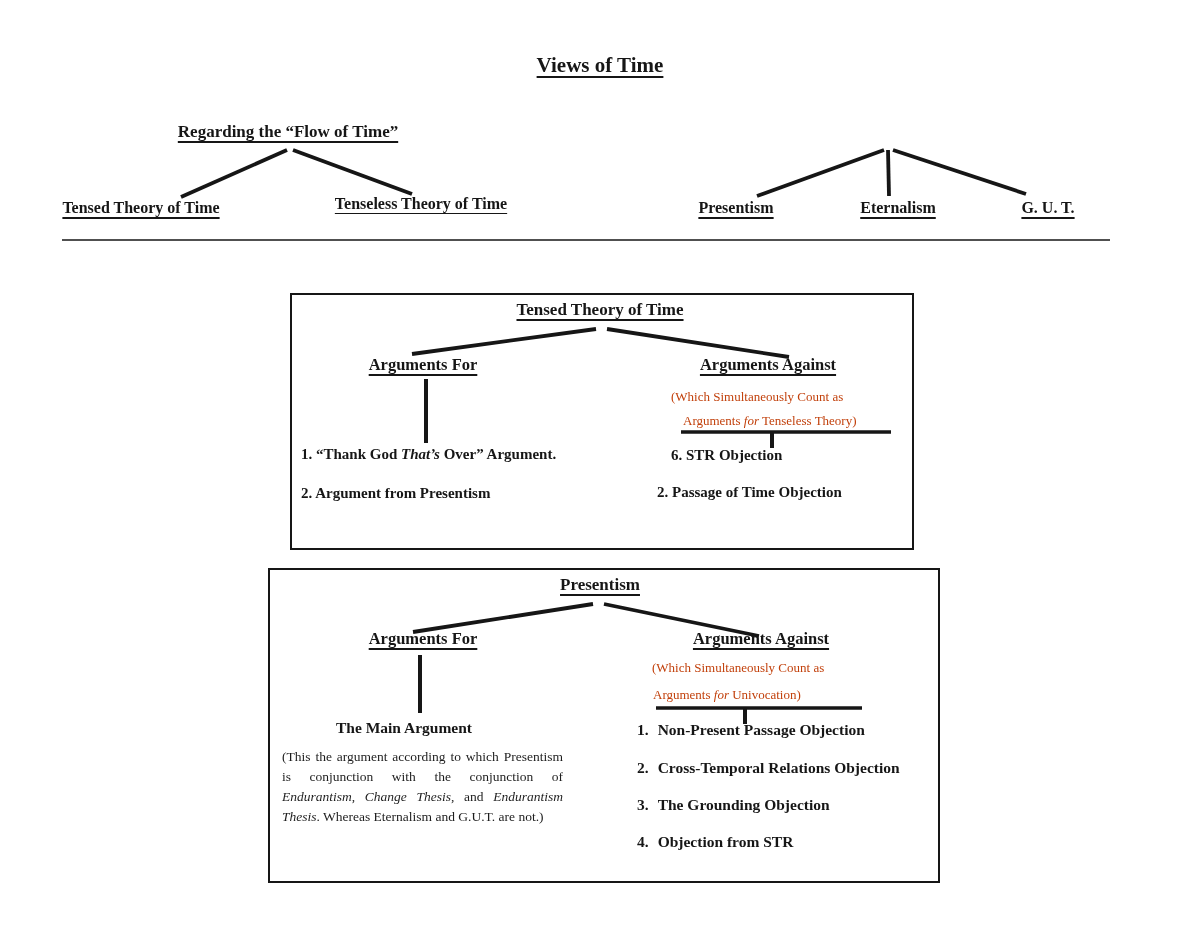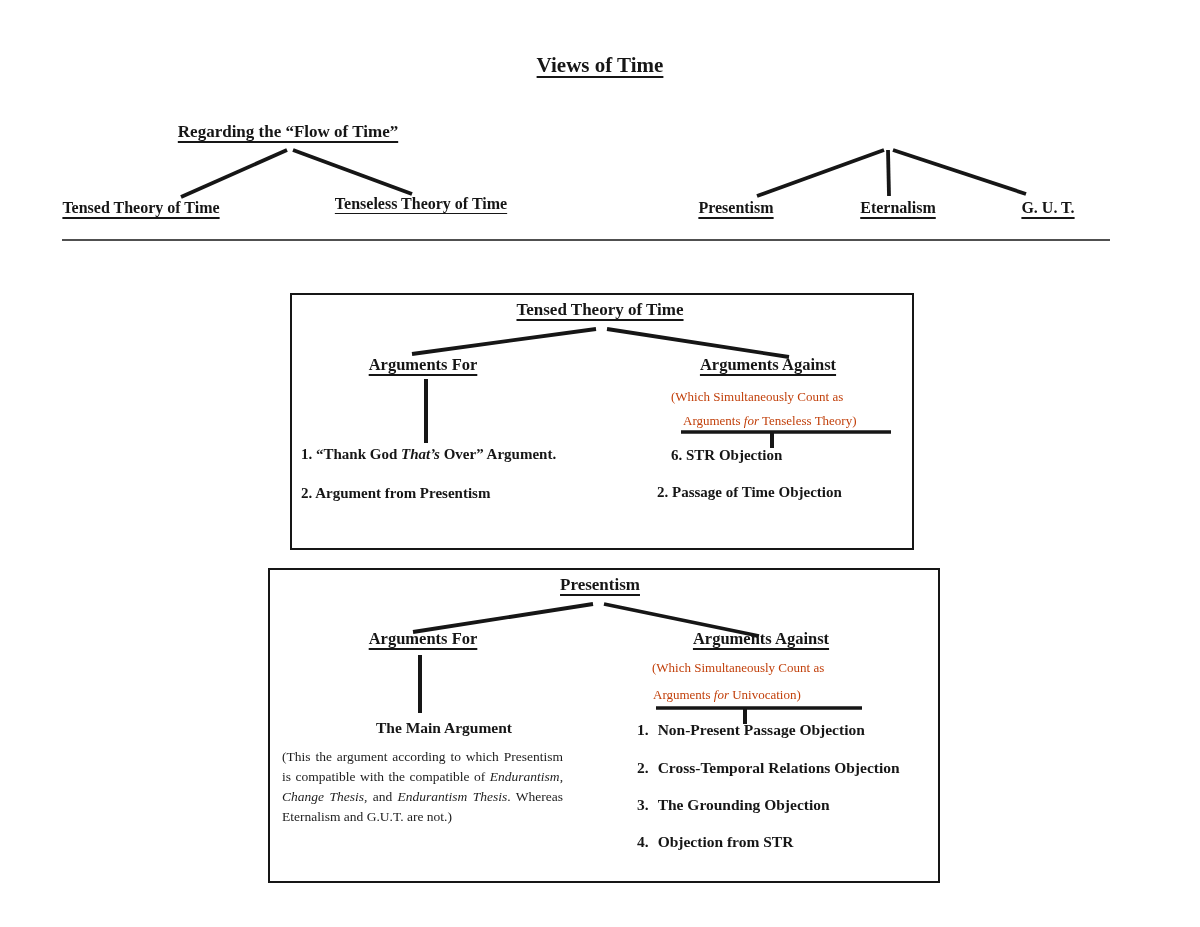--- a/index.html
+++ b/index.html
@@ -84,23 +84,23 @@
   <div class="box" style="left:268px;top:568px;width:668px;height:311px;"></div>
 
   <div class="abs ctr b u boxtitle" style="left:600px;top:575px;">Presentism</div>
 
   <div class="abs ctr b u colhead" style="left:423px;top:629px;">Arguments For</div>
   <div class="abs ctr b u colhead" style="left:761px;top:629px;">Arguments Against</div>
 
   <div class="abs note" style="left:652px;top:660px;">(Which Simultaneously Count as</div>
   <div class="abs note" style="left:653px;top:687px;"><span>Arguments </span><span class="i">for</span><span> Univocation)</span></div>
 
-  <div class="abs ctr b item2" style="left:404px;top:719px;margin-left:40px;">The Main Argument</div>
+  <div class="abs ctr b item2" style="left:404px;top:719px;">The Main Argument</div>
 
-  <div class="para" style="left:282px;top:747px;width:281px;"><span>(This the argument according to which Presentism is compatible with the compatible of </span><span class="i">Endurantism</span><span>, </span><span class="i">Change Thesis</span><span>, and </span><span class="i">Endurantism Thesis</span><span>. Whereas Eternalism and G.U.T. are not.)</span></div>
+  <div class="para" style="left:282px;top:747px;width:281px;"><span>(This the argument according to which Presentism is conjunction with the conjunction of </span><span class="i">Endurantism</span><span>, </span><span class="i">Change Thesis</span><span>, and </span><span class="i">Endurantism Thesis</span><span>. Whereas Eternalism and G.U.T. are not.)</span></div>
 
   <div class="lrow b item2" style="left:637px;top:721px;">
     <span>1.</span>
     <span>Non-Present Passage Objection</span>
   </div>
   <div class="lrow b item2" style="left:637px;top:759px;">
     <span>2.</span>
     <span>Cross-Temporal Relations Objection</span>
   </div>
   <div class="lrow b item2" style="left:637px;top:796px;">

